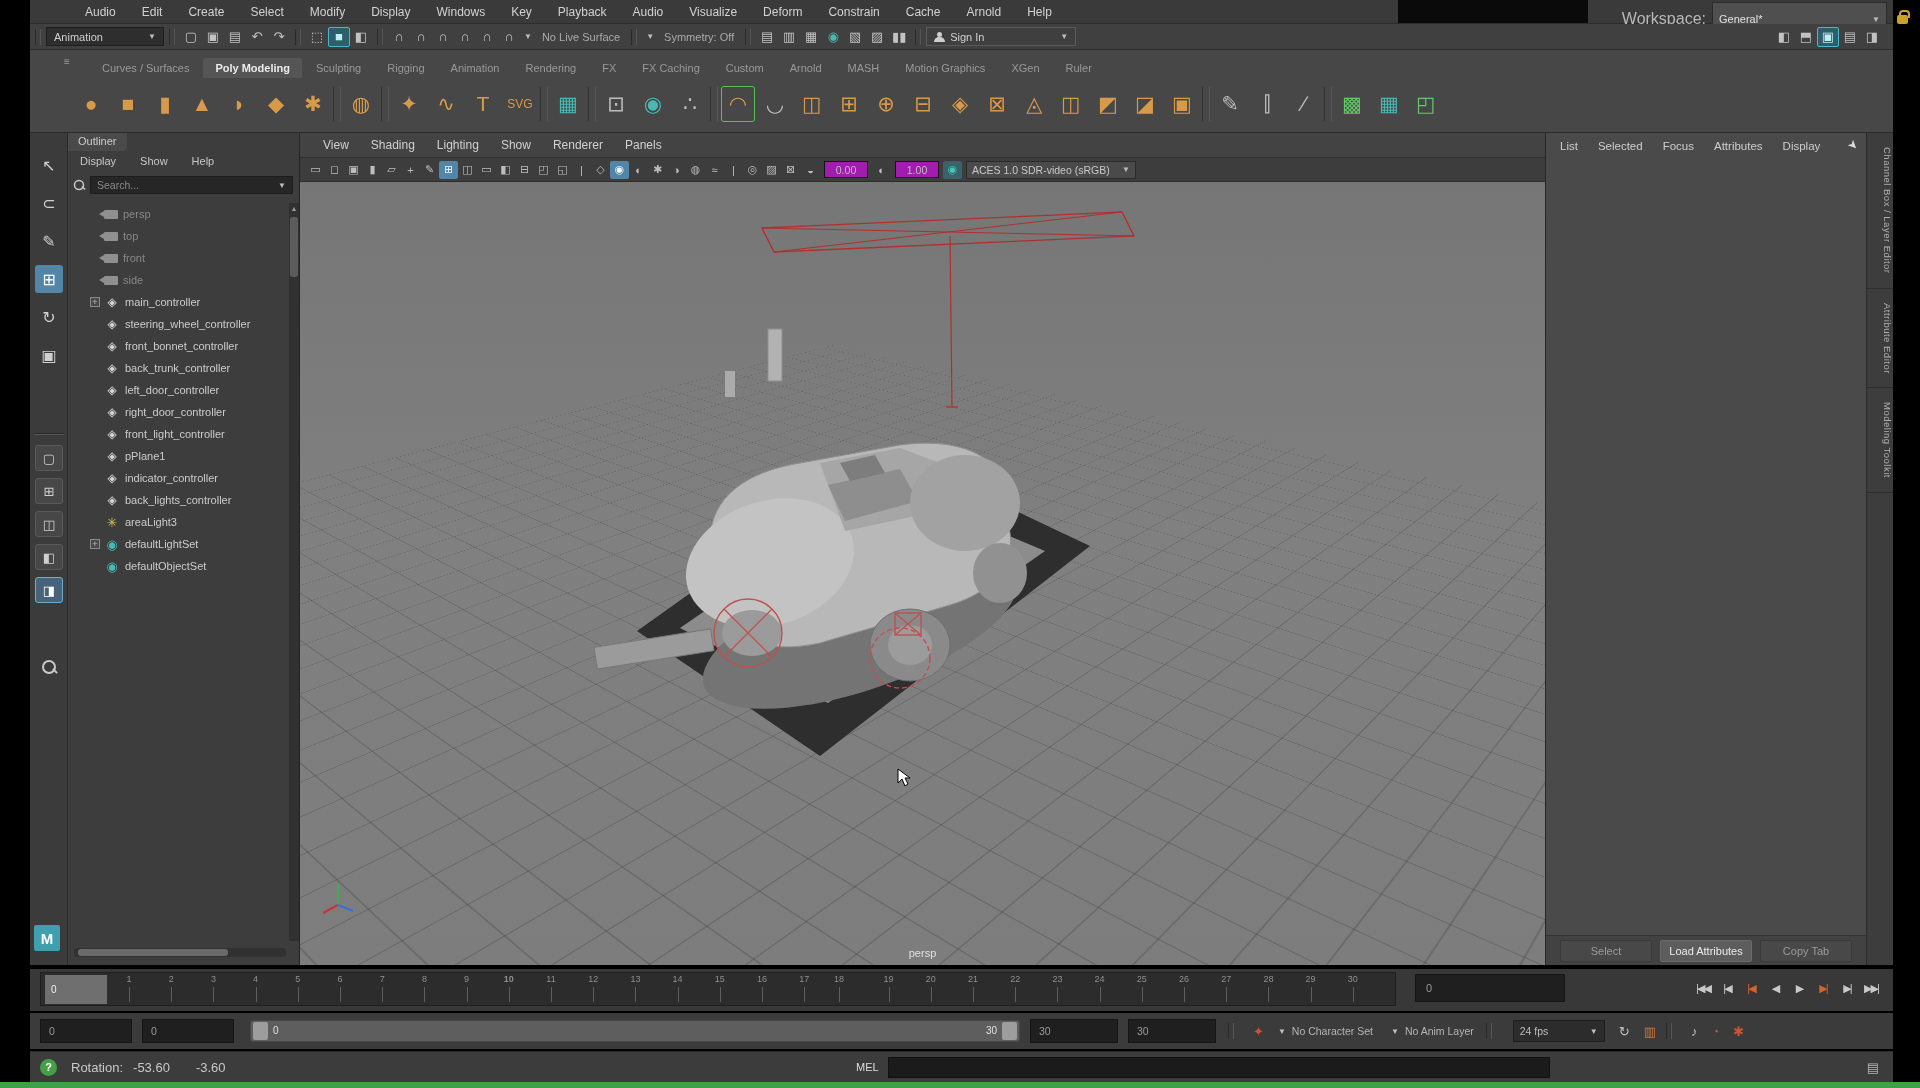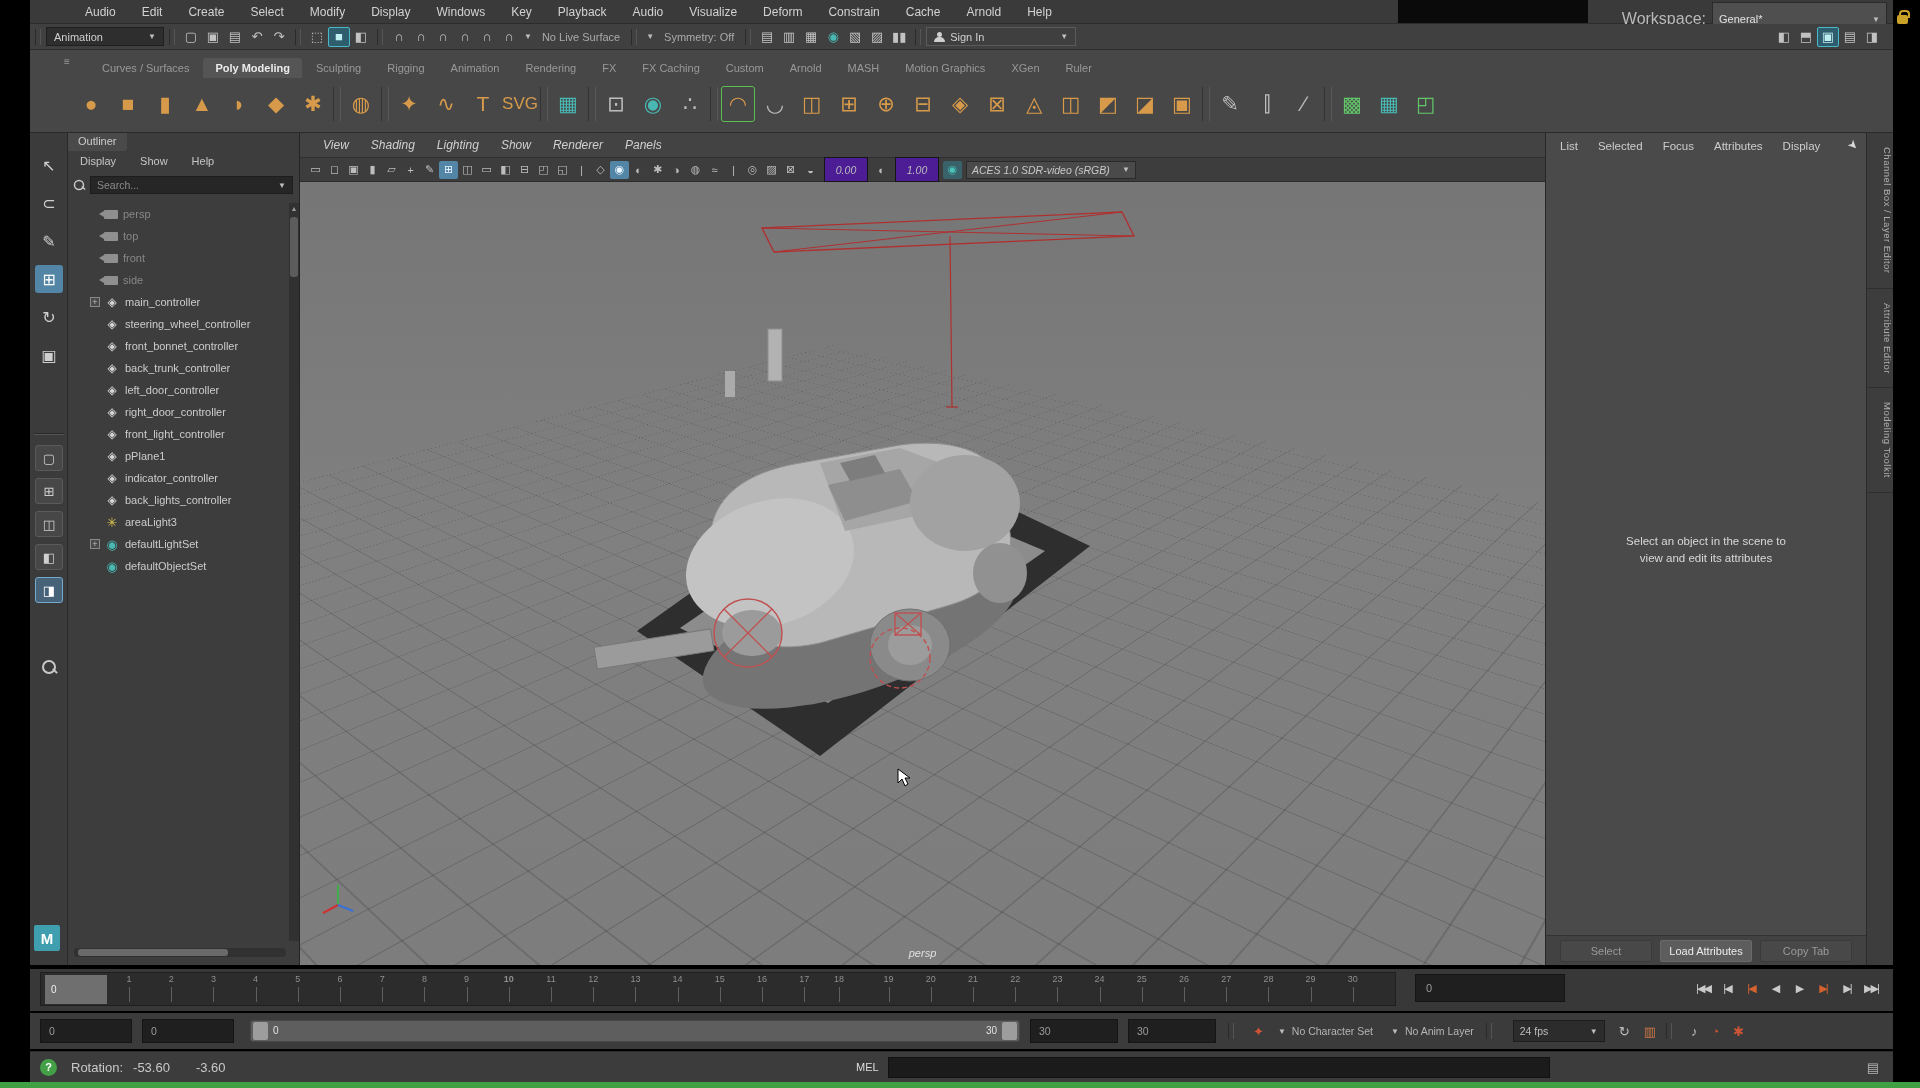--- a/index.html
+++ b/index.html
@@ -32,21 +32,21 @@
   .person::before{content:'';position:absolute;left:3px;top:0;width:5px;height:5px;border-radius:50%;background:#cfcfcf;}
   .person::after{content:'';position:absolute;left:0;top:5px;width:11px;height:5px;border-radius:5px 5px 0 0;background:#cfcfcf;}
   
   #shelf{position:absolute;left:30px;top:50px;width:1863px;height:83px;background:#474747;border-bottom:1px solid #2a2a2a;}
   #shelf-tabs{position:absolute;left:60px;top:4px;right:8px;height:24px;display:flex;align-items:flex-end;gap:2px;}
   .shelf-tab{color:#999999;font-size:11px;padding:4px 12px;cursor:default;white-space:nowrap;}
   .shelf-tab.active{background:#555555;color:#ececec;border-radius:3px 3px 0 0;font-weight:bold;}
   #shelf-icons{position:absolute;left:44px;top:28px;right:8px;height:52px;display:flex;align-items:center;gap:3px;}
   .sh-ic{display:inline-flex;align-items:center;justify-content:center;width:34px;height:36px;
     font-size:21px;color:#d79a4a;cursor:default;}
-  .sh-ic.sm{font-size:17px;}
+  .sh-ic.sm{font-size:12px;}
   .sh-ic.div{width:8px;color:transparent;border-left:1px solid #333;border-right:1px solid #585858;height:34px;}
   .sh-ic.greenbox{border:1px solid #58c152;border-radius:3px;}
   #shelf .tabctl{position:absolute;left:34px;top:6px;color:#9c9c9c;font-size:10px;}
   
   #toolbox{position:absolute;left:30px;top:133px;width:38px;height:832px;background:#3b3b3b;border-right:1px solid #2a2a2a;}
   .tool{position:absolute;left:5px;width:28px;height:28px;display:flex;align-items:center;justify-content:center;
     color:#cfcfcf;font-size:16px;cursor:default;border-radius:3px;}
   .tool.selected{background:#5285a6;color:#ffffff;}
   .tool.layout{border:1px solid #5a5a5a;background:#474747;font-size:13px;height:26px;}
   .tool.layout.selected{border:1px solid #74aacc;background:#46637a;}
@@ -77,30 +77,30 @@
   .ol-ico.light{color:#d8c34c;font-size:13px;}
   .ol-ico.set{color:#49b8b2;font-size:13px;}
   .ol-label{color:#cccccc;font-size:11px;white-space:nowrap;}
   .ol-row.dim .ol-label{color:#878787;}
   #ol-vscroll{position:absolute;right:0;top:70px;width:10px;bottom:24px;background:#313131;}
   #ol-vscroll .arr{color:#9a9a9a;font-size:7px;text-align:center;display:block;padding-top:2px;}
   #ol-vscroll .thumb{position:absolute;left:1px;top:14px;width:8px;height:60px;background:#5c5c5c;border-radius:3px;}
   #ol-hscroll{position:absolute;left:6px;bottom:8px;width:212px;height:9px;background:#313131;border-radius:4px;}
   #ol-hscroll .thumb{position:absolute;left:4px;top:1px;width:150px;height:7px;background:#6a6a6a;border-radius:3px;}
   
-  #viewport{position:absolute;left:300px;top:133px;width:1245px;height:832px;background:#3f3f3f;font-style:italic;}
+  #viewport{position:absolute;left:300px;top:133px;width:1245px;height:832px;background:#3f3f3f;}
   #vp-menus{position:absolute;left:0;top:0;width:100%;height:25px;background:#434343;display:flex;
     align-items:center;padding-left:14px;gap:4px;border-bottom:1px solid #303030;}
   #vp-menus .menu-item{font-size:12px;color:#d0d0d0;padding:2px 9px;}
   #vp-toolbar{position:absolute;left:0;top:25px;width:100%;height:24px;background:#3d3d3d;display:flex;
     align-items:center;padding-left:6px;gap:1px;border-bottom:1px solid #2c2c2c;}
   #vp-toolbar .ic{width:19px;height:18px;font-size:11px;color:#bdbdbd;}
   #vp-toolbar .ic.hl{background:#5285a6;border:none;color:#eaf6ff;border-radius:2px;}
   #vp-toolbar .ic.teal{color:#49c2b8;background:#39626b;border-radius:2px;}
-  .vp-field{width:44px;height:25px;background:#4c1d95;border:1px solid #151515;color:#bcbcbc;
+  .vp-field{width:44px;height:17px;background:#a21caf;border:1px solid #151515;color:#bcbcbc;
     font-size:10.5px;display:flex;align-items:center;justify-content:center;margin:12px 3px;}
   #vp-colorspace{width:170px;height:18px;background:#4a4a4a;border:1px solid #2a2a2a;color:#c8c8c8;
     font-size:10.5px;display:flex;align-items:center;justify-content:space-between;padding:0 5px;margin-left:3px;}
   #vp-canvas{position:absolute;left:0;top:49px;width:100%;height:783px;overflow:hidden;
     background:linear-gradient(#767676,#808080 45%,#7d7d7d);}
   #grid-plane{position:absolute;left:50%;top:56%;width:1750px;height:1500px;margin-left:-875px;margin-top:-750px;
     background:
       repeating-linear-gradient(0deg, rgba(45,45,45,.28) 0 1px, transparent 1px 46px),
       repeating-linear-gradient(90deg, rgba(45,45,45,.28) 0 1px, transparent 1px 46px);
     transform:perspective(1150px) rotateX(63deg) rotateZ(41deg);}
@@ -553,24 +553,20 @@
 
 <div id="attr">
   <div id="attr-menus">
       <span class="menu-item">List</span>
       <span class="menu-item">Selected</span>
       <span class="menu-item">Focus</span>
       <span class="menu-item">Attributes</span>
       <span class="menu-item">Display</span>
     </div>
   <span id="attr-pin">➤</span>
-  <div id="attr-msg">
-    <div>Select an object in the scene to</div>
-    <div>view and edit its attributes</div>
-  </div>
   <div id="attr-btns">
       <div class="attr-btn">Select</div>
       <div class="attr-btn primary">Load Attributes</div>
       <div class="attr-btn">Copy Tab</div>
     </div>
 </div>
 
 <div id="sidetabs">
     <div class="side-tab">Channel Box / Layer Editor</div>
     <div class="side-tab">Attribute Editor</div>

